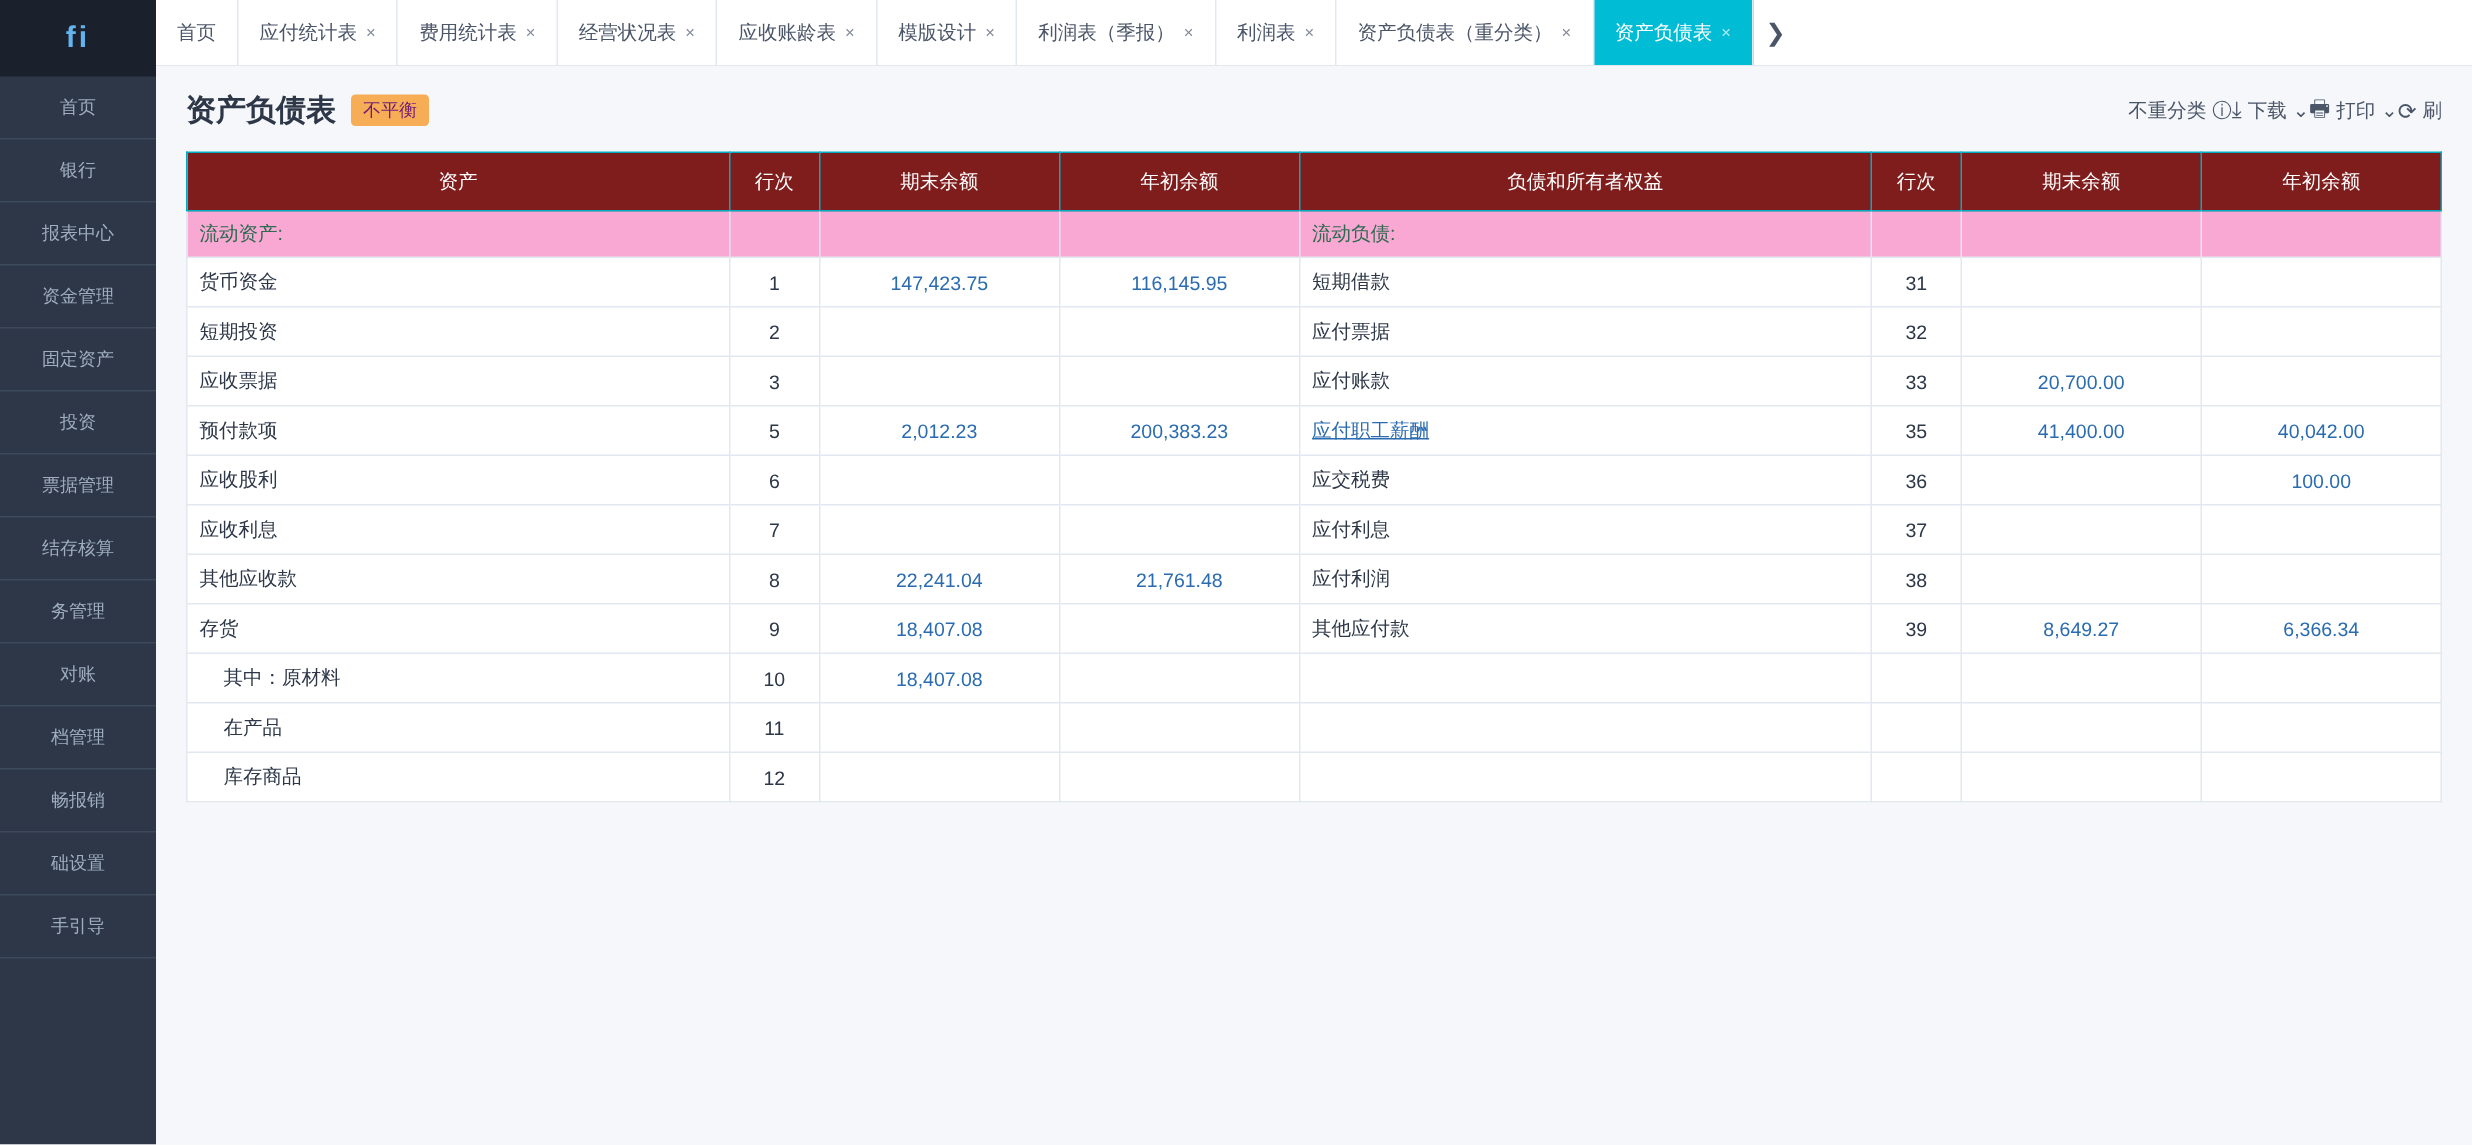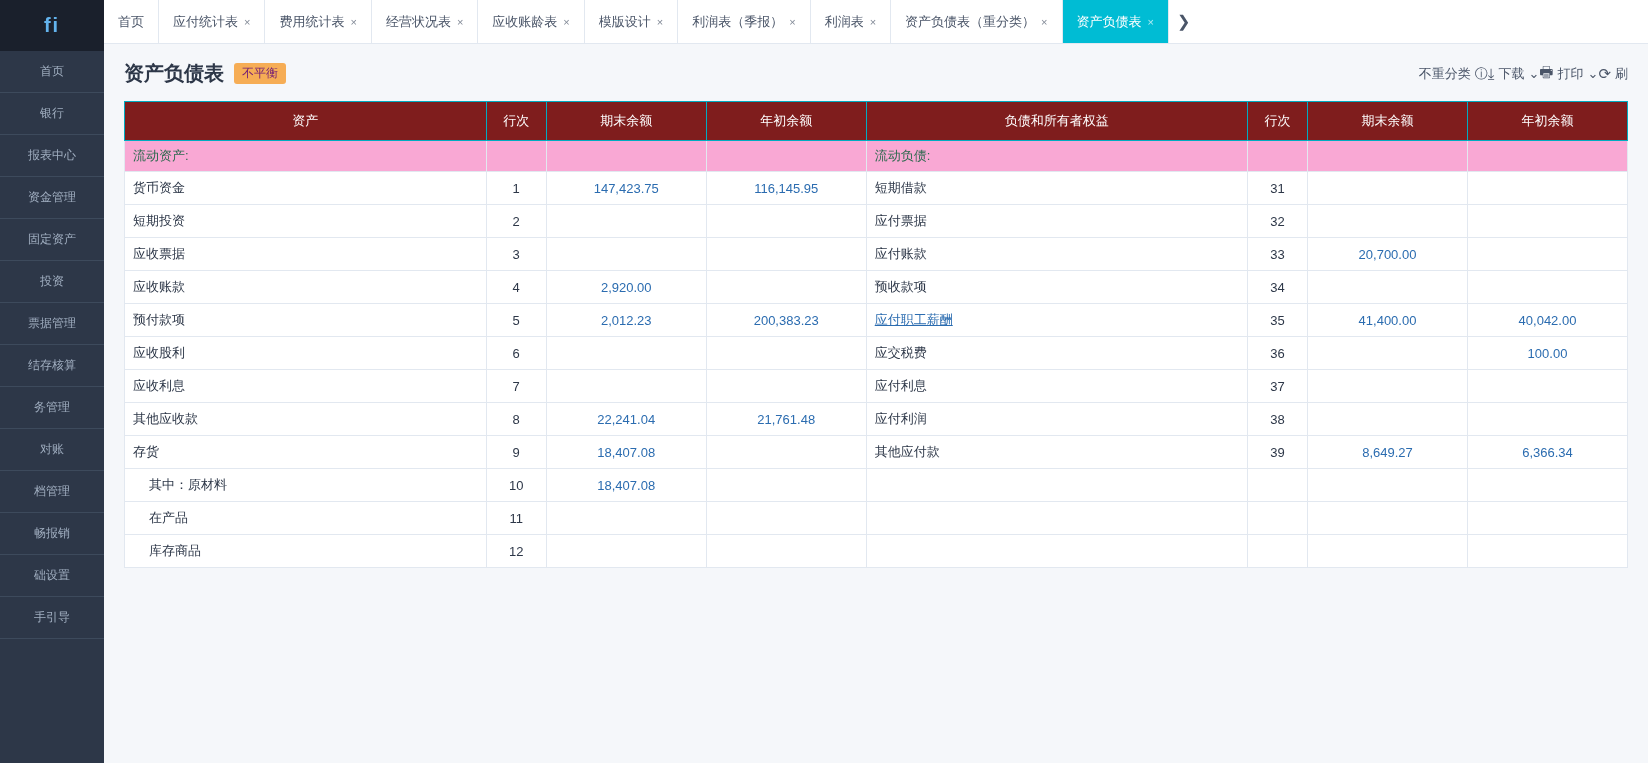--- a/index.html
+++ b/index.html
@@ -291,30 +291,20 @@
           <td>应收票据</td>
           <td class="center">3</td>
           <td class="right"></td>
           <td class="right"></td>
           <td>应付账款</td>
           <td class="center">33</td>
           <td class="right num">20,700.00</td>
           <td class="right"></td>
         </tr>
 
-        <tr class="data-row">
-          <td>应收账款</td>
-          <td class="center">4</td>
-          <td class="right num">2,920.00</td>
-          <td class="right"></td>
-          <td>预收款项</td>
-          <td class="center">34</td>
-          <td class="right"></td>
-          <td class="right"></td>
-        </tr>
 
         <tr class="data-row">
           <td>预付款项</td>
           <td class="center">5</td>
           <td class="right num">2,012.23</td>
           <td class="right num">200,383.23</td>
           <td style="text-decoration:underline;color:#2b6cb0;cursor:pointer">应付职工薪酬</td>
           <td class="center">35</td>
           <td class="right num">41,400.00</td>
           <td class="right num">40,042.00</td>

